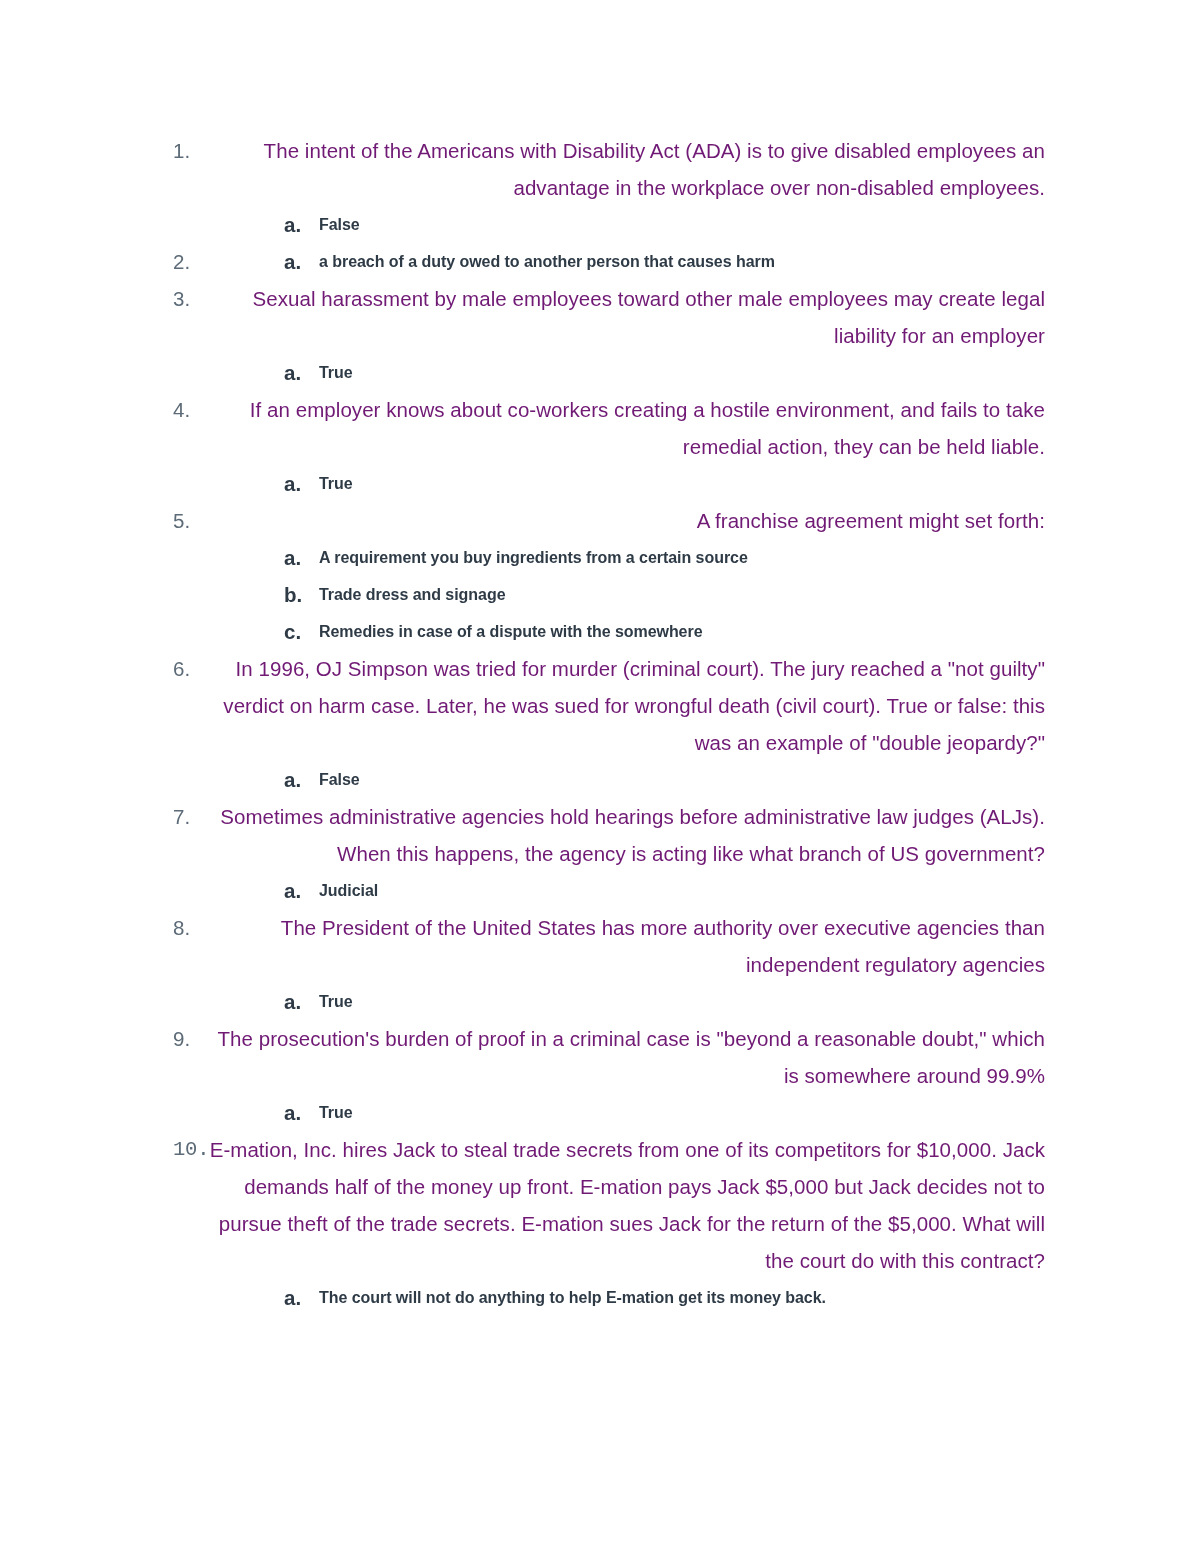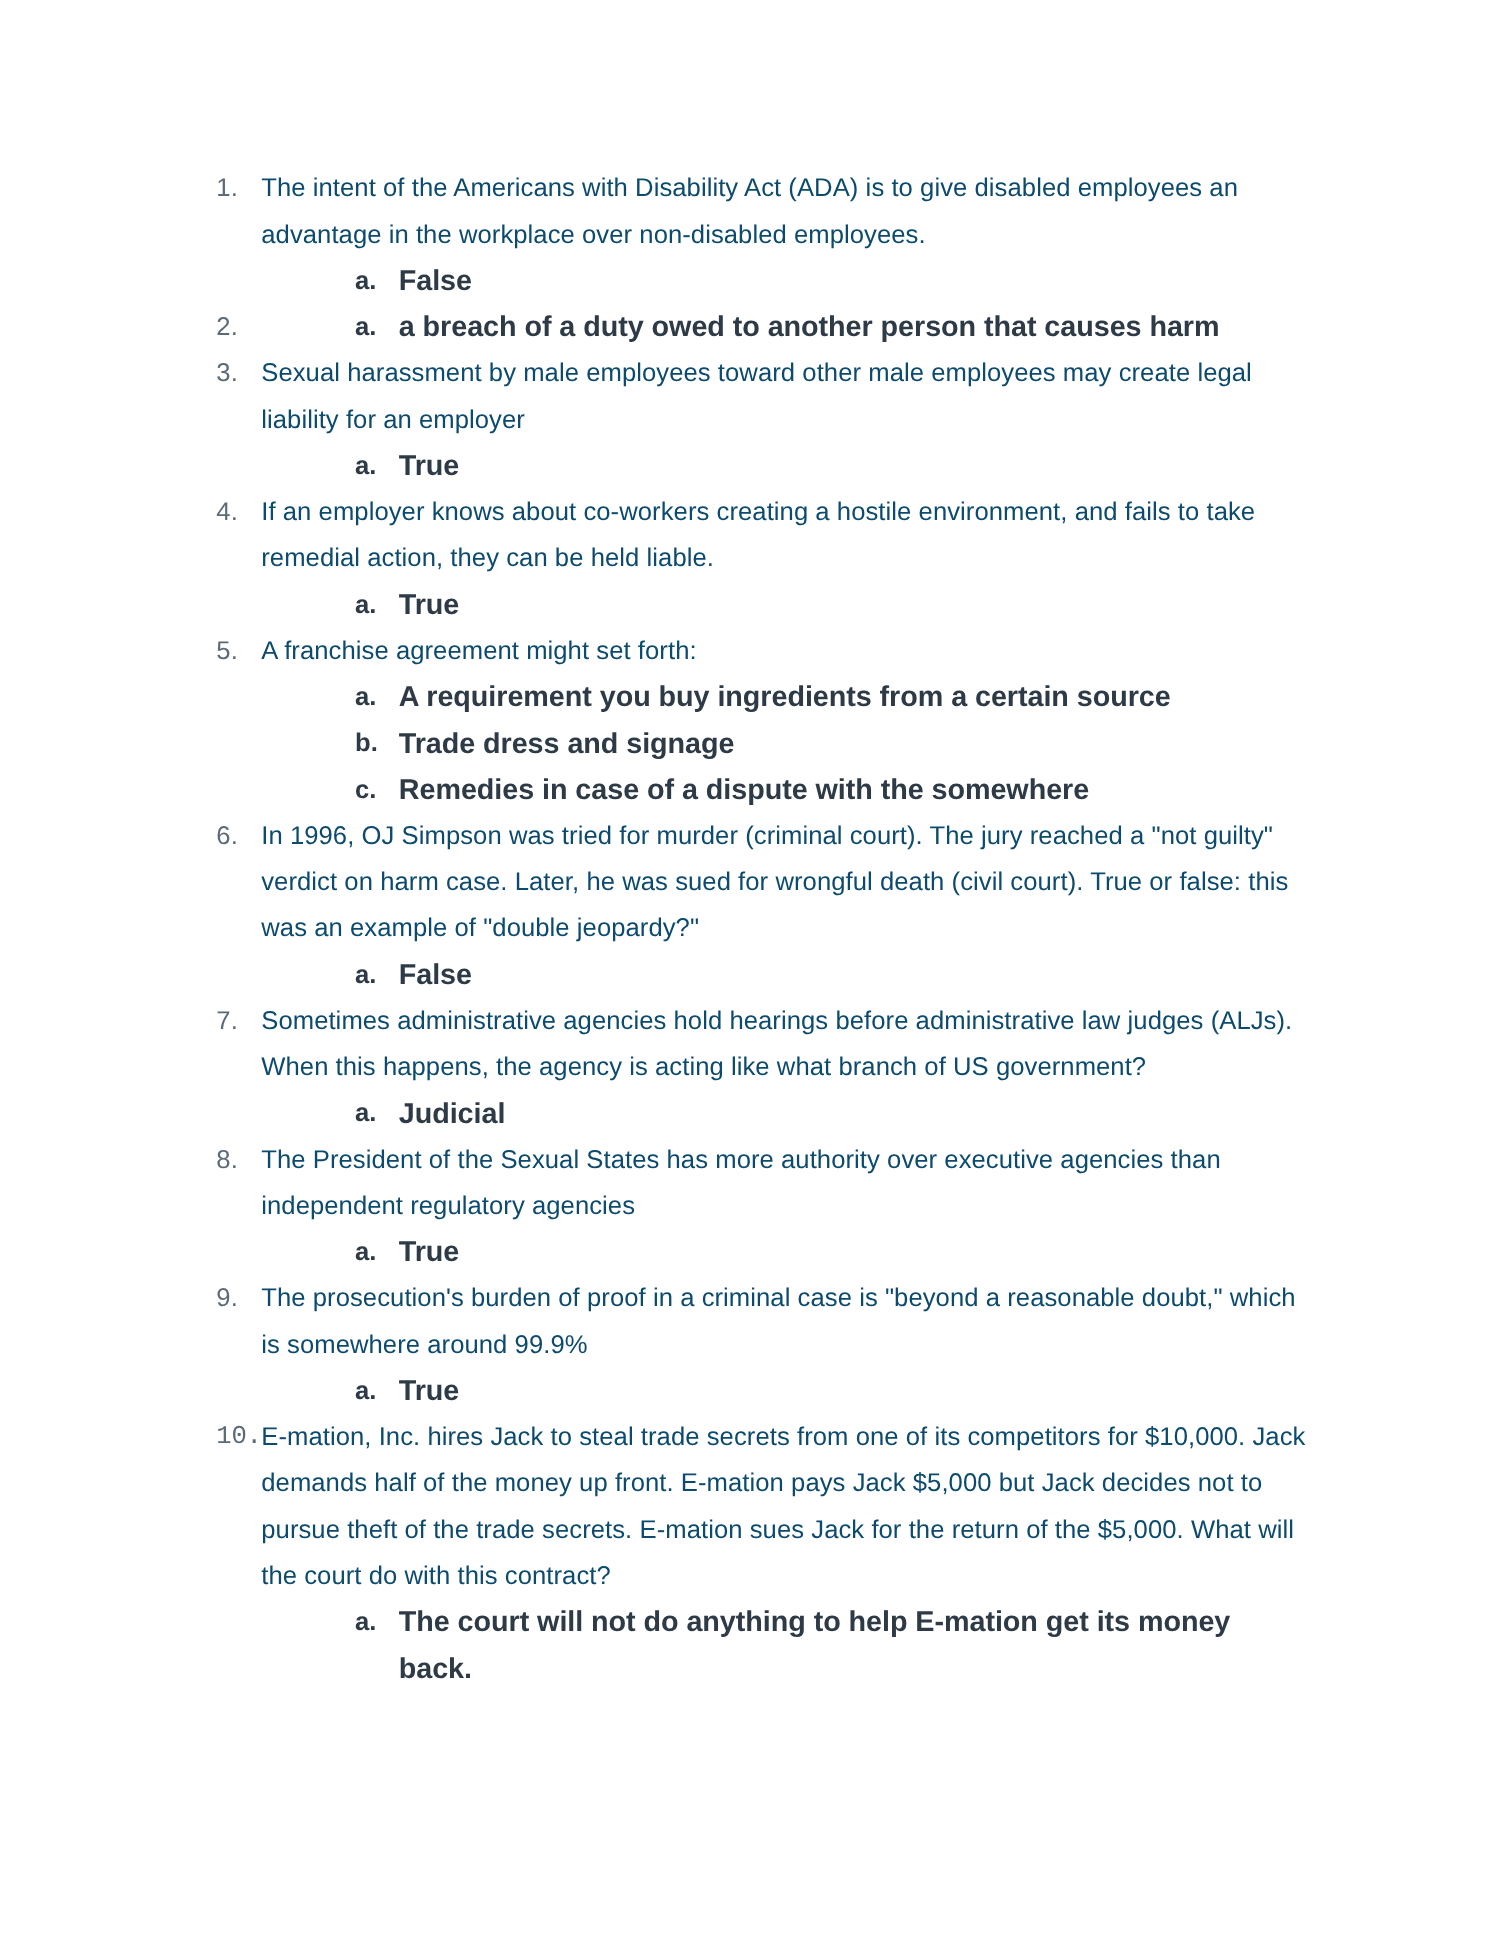--- a/index.html
+++ b/index.html
@@ -45,23 +45,24 @@
     letter-spacing: 0.1px;
   }
   .qnum.wide {
     width: 36px;
     letter-spacing: -0.2px;
     font-family: Liberation Mono, monospace;
   }
   .qtext {
     font-size: 20.5px;
     line-height: 37px;
-    color: #0c4a6e;
+    color: #701a75;
     letter-spacing: 0.05px;
     max-width: 840px;
+    text-align: right;
   }
   ol.answers {
     list-style: none;
     margin: 0;
     padding: 0;
   }
   li.answer {
     position: relative;
     padding-left: 110px;
     min-height: 37px;
@@ -69,21 +70,21 @@
   .anum {
     position: absolute;
     left: 75px;
     top: 0;
     font-size: 20.5px;
     line-height: 37px;
     font-weight: bold;
     color: #2e3b47;
   }
   .atext {
-    font-size: 23px;
+    font-size: 16px;
     line-height: 37px;
     font-weight: bold;
     color: #2e3b47;
     letter-spacing: -0.05px;
     max-width: 800px;
   }
 </style>
 </head>
 <body>
 
@@ -161,21 +162,21 @@
         <div class="qtext">Sometimes administrative agencies hold hearings before administrative law judges (ALJs). When this happens, the agency is acting like what branch of US government?</div>
         <ol class="answers">
           <li class="answer">
             <span class="anum">a.</span>
             <div class="atext">Judicial</div>
           </li>
         </ol>
       </li>
       <li class="question">
         <span class="qnum">8.</span>
-        <div class="qtext">The President of the Sexual States has more authority over executive agencies than independent regulatory agencies</div>
+        <div class="qtext">The President of the United States has more authority over executive agencies than independent regulatory agencies</div>
         <ol class="answers">
           <li class="answer">
             <span class="anum">a.</span>
             <div class="atext">True</div>
           </li>
         </ol>
       </li>
       <li class="question">
         <span class="qnum">9.</span>
         <div class="qtext">The prosecution's burden of proof in a criminal case is "beyond a reasonable doubt," which is somewhere around 99.9%</div>

